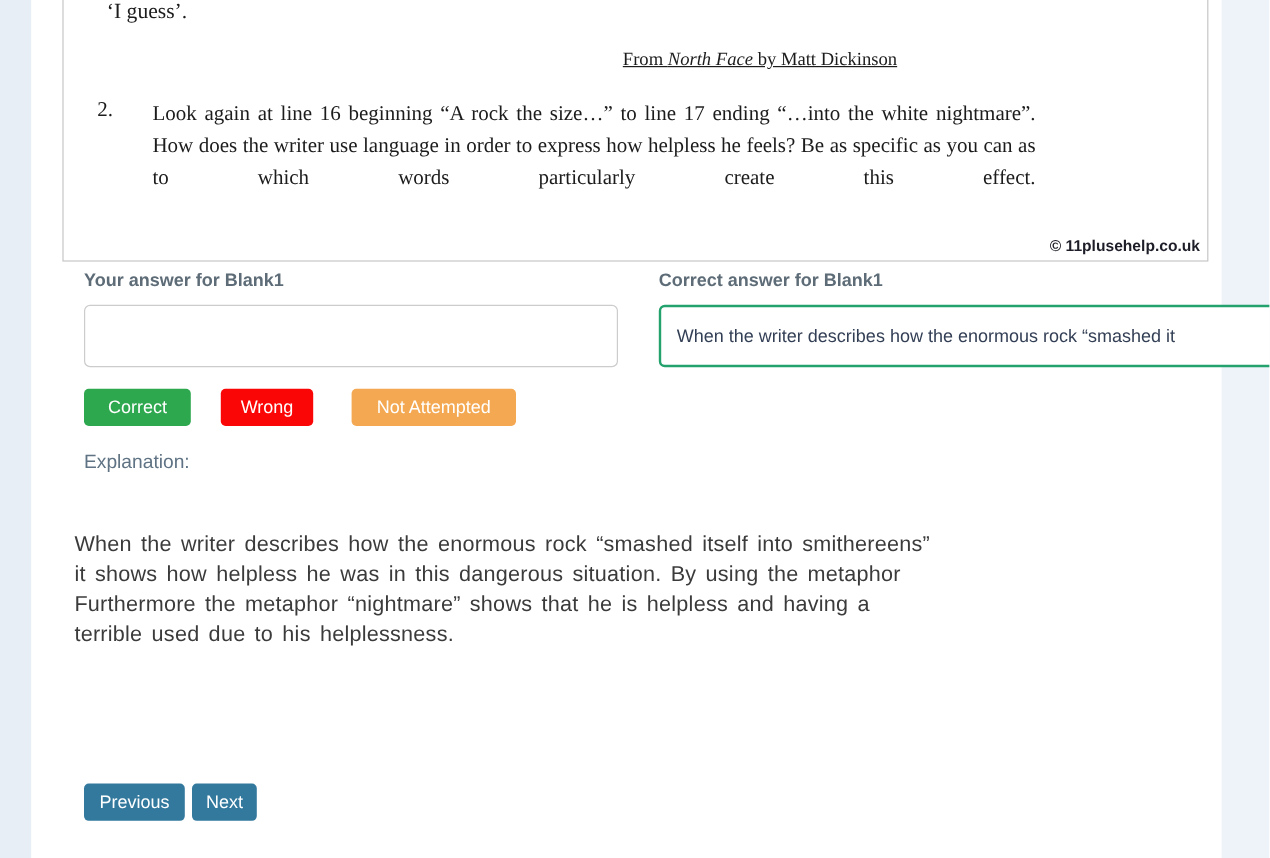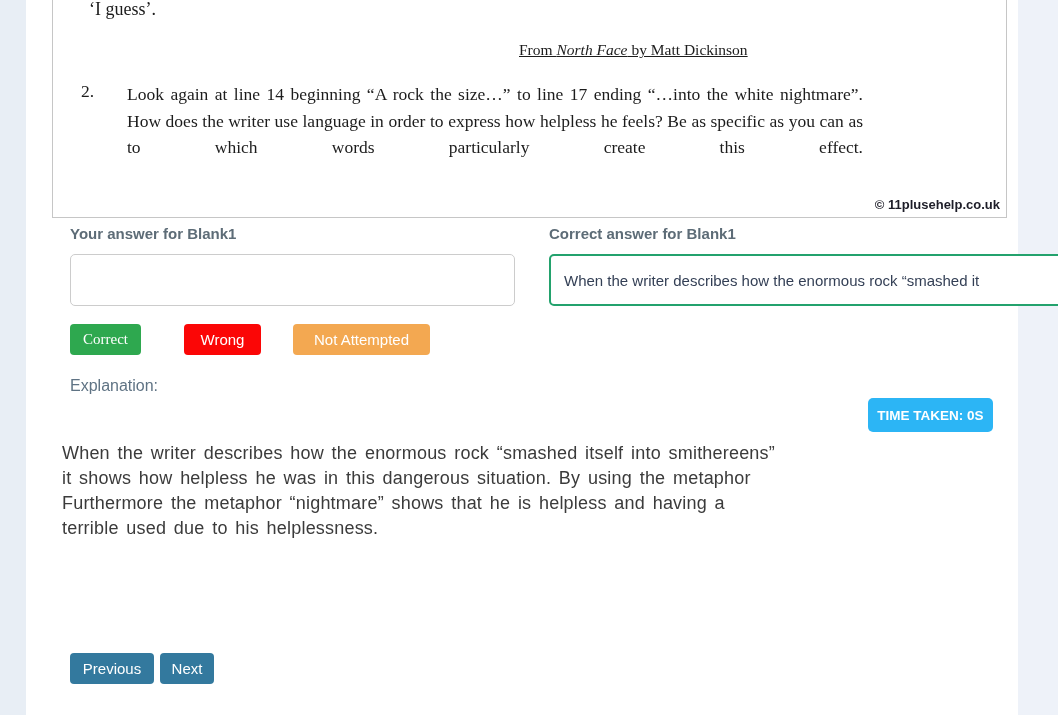--- a/index.html
+++ b/index.html
@@ -23,21 +23,21 @@
   .field-label{position:absolute;top:225px;font-size:15px;font-weight:bold;color:#5d6c77;}
   .lbl-your{left:70px;} .lbl-correct{left:549px;}
 
   .answer-input{position:absolute;top:254px;height:52px;box-sizing:border-box;border-radius:5px;
                 font-family:"Liberation Sans",sans-serif;font-size:15px;color:#333f55;padding:0 13px;outline:none;}
   .input-your{left:70px;width:445px;border:1px solid #cccccc;}
   .input-correct{left:549px;width:528px;border:2px solid #23a26d;}
 
   .chip{position:absolute;top:324px;height:31px;border:none;border-radius:4px;color:#fff;
         font-family:"Liberation Sans",sans-serif;font-size:15px;display:flex;align-items:center;justify-content:center;}
-  .chip-correct{left:70px;width:71px;background:#2ea84f;font-family:Liberation Serif, serif;}
+  .chip-correct{left:70px;width:89px;background:#2ea84f;}
   .chip-wrong{left:184px;width:77px;background:#fb0606;}
   .chip-na{left:293px;width:137px;background:#f3a851;}
 
   .expl-heading{position:absolute;left:70px;top:377px;font-size:16px;font-weight:normal;color:#5f7384;}
 
   .time-badge{position:absolute;left:868px;top:398px;width:125px;height:34px;background:#2cb5f5;
               border-radius:5px;color:#fff;font-weight:bold;font-size:13.5px;
               display:flex;align-items:center;justify-content:center;}
 
   .expl-text{position:absolute;left:62px;top:441px;color:#3b3b3b;font-size:18px;line-height:25px;
@@ -55,37 +55,36 @@
 
 <div class="page">
 
   <div class="gutter left"></div>
   <div class="gutter right"></div>
 
   <div class="doc">
     <div class="doc-guess">‘I guess’.</div>
     <div class="doc-source"><span>From </span><i>North Face</i><span> by Matt Dickinson</span></div>
     <div class="doc-qnum">2.</div>
-    <div class="doc-qtext">Look again at line 14 beginning “A rock the size…” to line 17 ending “…into the white nightmare”.  How does the writer use language in order to express how helpless he feels? Be as specific as you can as to which words particularly create this effect.</div>
+    <div class="doc-qtext">Look again at line 16 beginning “A rock the size…” to line 17 ending “…into the white nightmare”.  How does the writer use language in order to express how helpless he feels? Be as specific as you can as to which words particularly create this effect.</div>
     <div class="doc-copy">© 11plusehelp.co.uk</div>
   </div>
 
   <div class="field-label lbl-your">Your answer for Blank1</div>
   <div class="field-label lbl-correct">Correct answer for Blank1</div>
 
   <input class="answer-input input-your" type="text" value="" style="">
   <input class="answer-input input-correct" type="text" readonly="" value="When the writer describes how the enormous rock “smashed it" style="">
 
   <button class="chip chip-correct">Correct</button>
   <button class="chip chip-wrong">Wrong</button>
   <button class="chip chip-na">Not Attempted</button>
 
   <div class="expl-heading">Explanation:</div>
 
-  <div class="time-badge">TIME TAKEN: 0S</div>
 
   <div class="expl-text">
     <div>When the writer describes how the enormous rock “smashed itself into smithereens”</div>
     <div>it shows how helpless he was in this dangerous situation. By using the metaphor</div>
     <div>Furthermore the metaphor “nightmare” shows that he is helpless and having a</div>
     <div>terrible used due to his helplessness.</div>
   </div>
 
   <button class="nav-btn btn-prev">Previous</button>
   <button class="nav-btn btn-next">Next</button>

